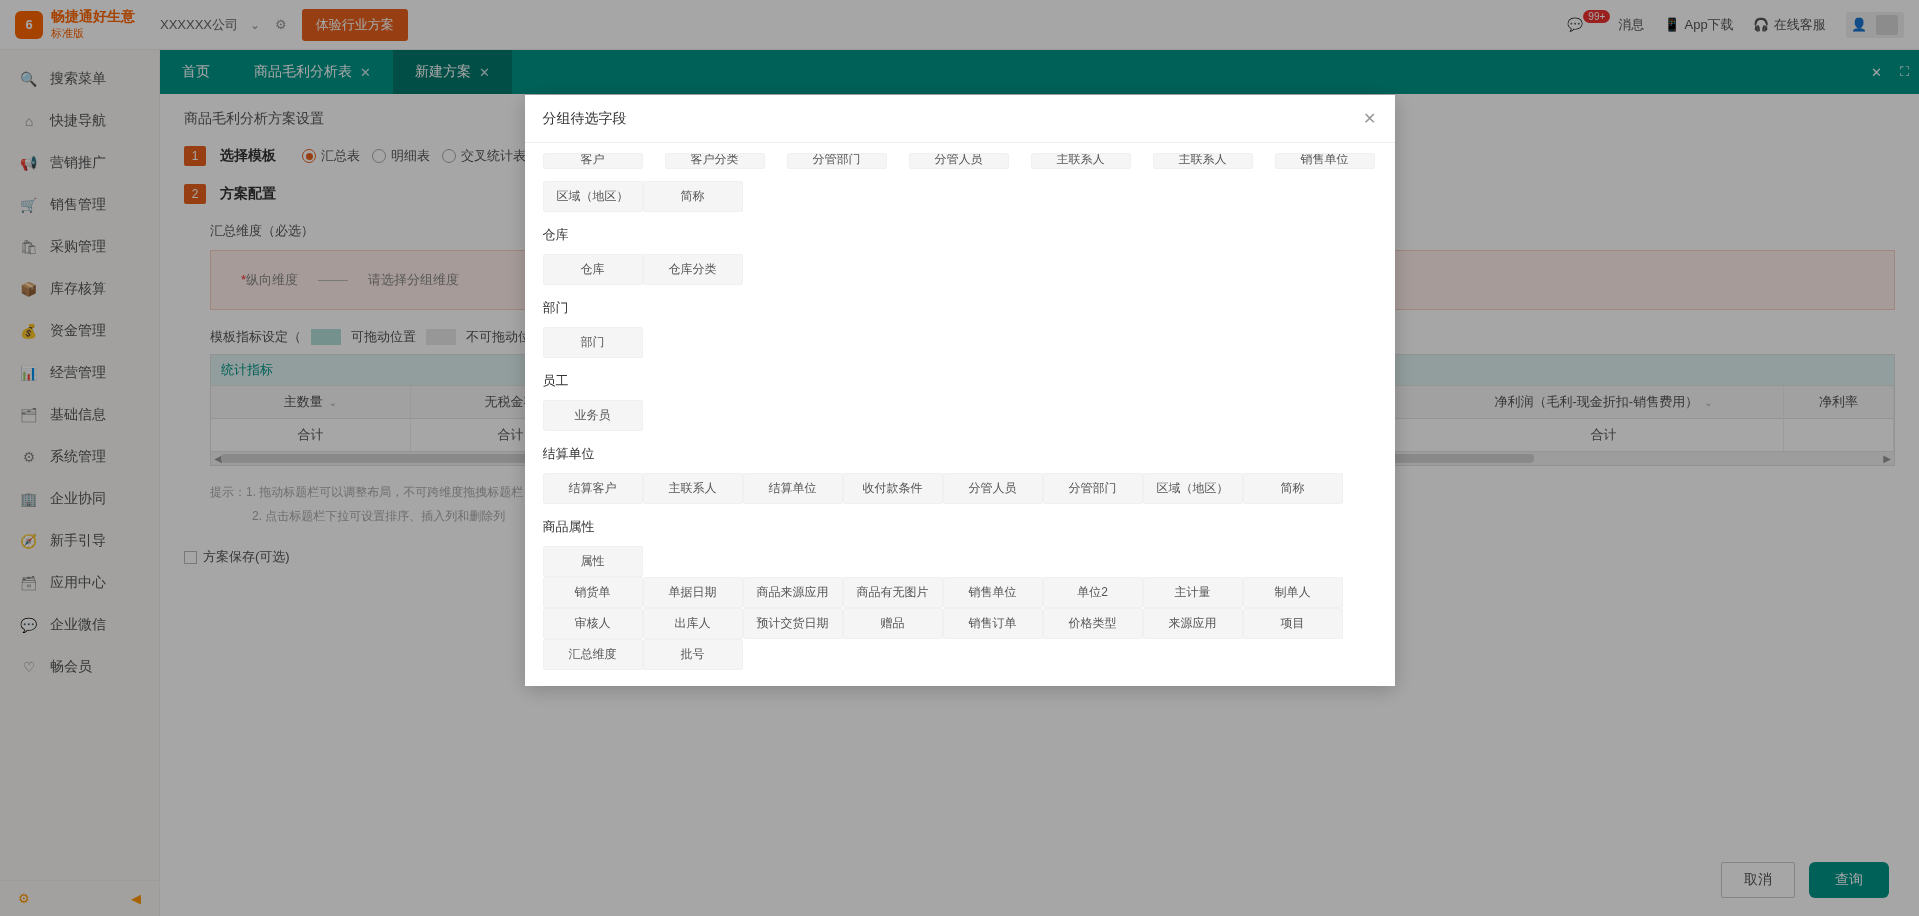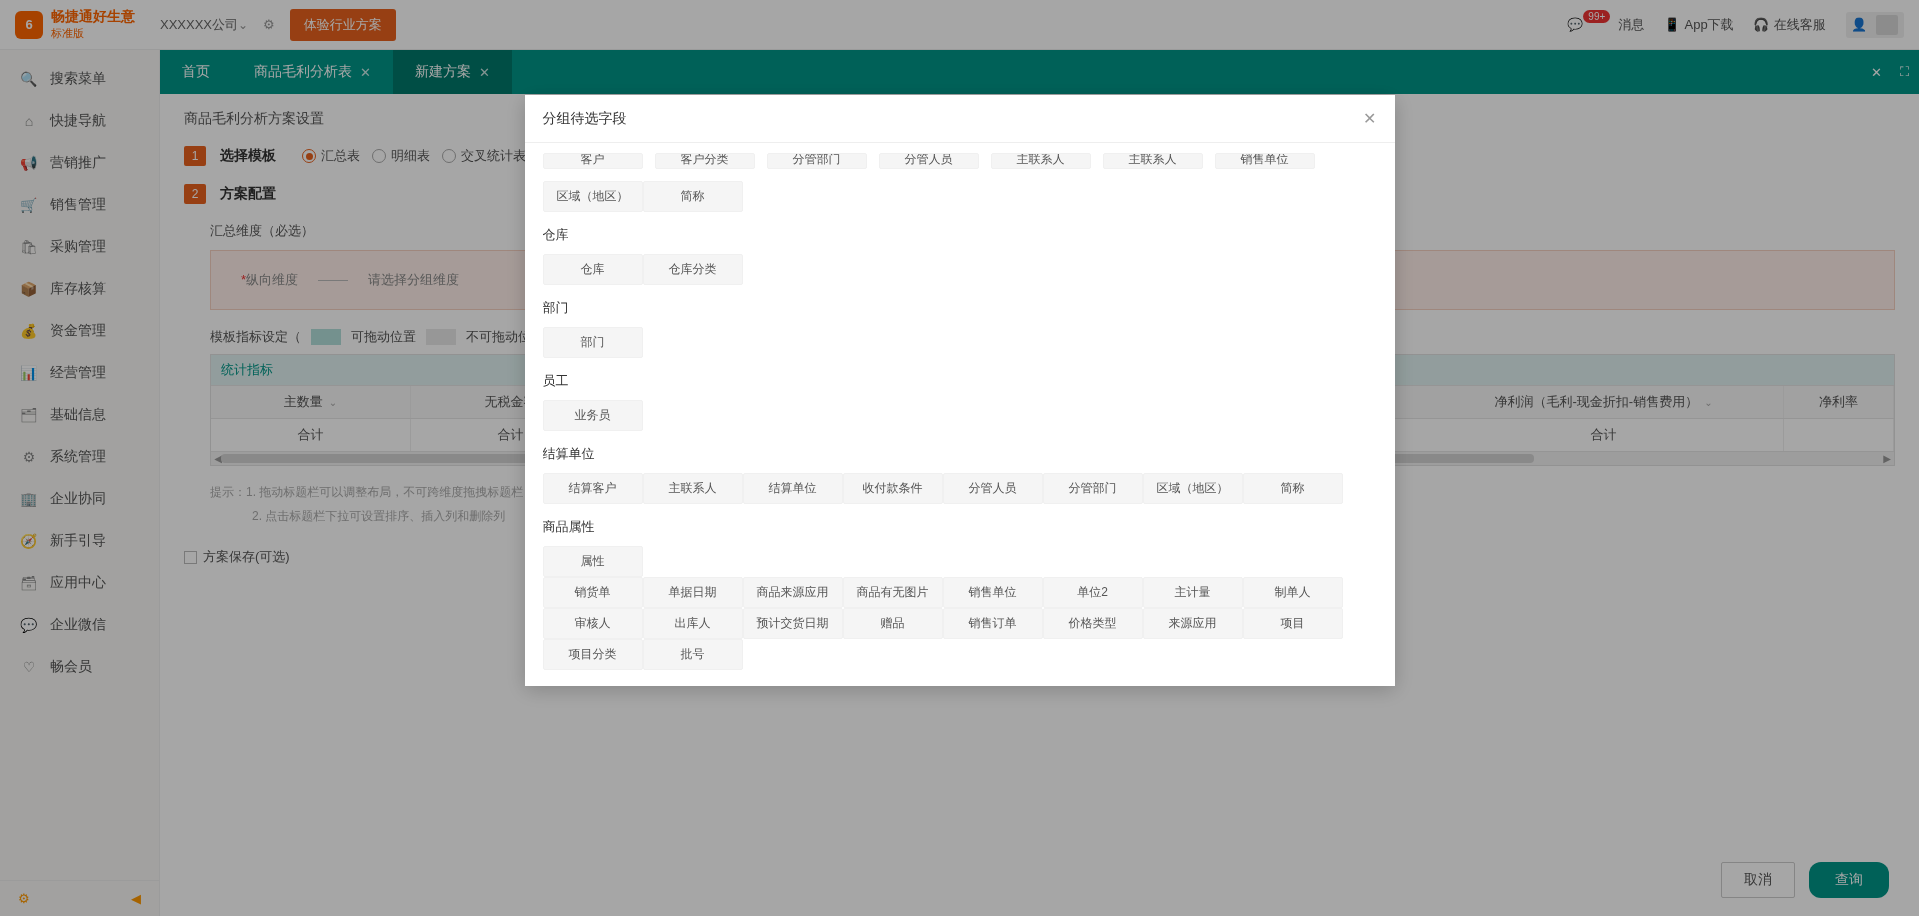--- a/index.html
+++ b/index.html
@@ -5,21 +5,21 @@
 * { margin: 0; padding: 0; box-sizing: border-box; }
 body { font-family: "Microsoft YaHei", sans-serif; font-size: 13px; color: #333; background: #fff; overflow: hidden; width: 1919px; height: 916px; position: relative; }
 
 
 .top-header { height: 50px; background: #fff; border-bottom: 1px solid #eee; display: flex; align-items: center; padding: 0 15px; justify-content: space-between; }
 .header-left { display: flex; align-items: center; gap: 15px; }
 .logo-area { display: flex; align-items: center; gap: 8px; width: 130px; }
 .logo-icon { width: 28px; height: 28px; background: #f60; border-radius: 6px; display: flex; align-items: center; justify-content: center; color: #fff; font-weight: bold; }
 .logo-text { color: #f60; font-size: 14px; font-weight: bold; }
 .logo-sub { font-size: 11px; color: #f60; }
-.company-select { display: flex; align-items: center; color: #666; }
+.company-select { display: flex; align-items: center; gap: 12px; color: #666; }
 .chevron { color: #999; font-size: 12px; }
 .gear { color: #999; }
 .orange-btn { background: #e8621e; color: #fff; border: none; padding: 7px 14px; border-radius: 3px; cursor: pointer; font-size: 13px; }
 .header-right { display: flex; align-items: center; gap: 20px; color: #555; font-size: 13px; }
 .header-item { display: flex; align-items: center; gap: 4px; cursor: pointer; }
 .badge-99 { background: #e33; color: #fff; font-size: 10px; padding: 1px 5px; border-radius: 8px; position: relative; top: -8px; left: -4px; }
 .avatar-area { display: flex; align-items: center; gap: 8px; background: #f0f0f0; padding: 3px 6px; border-radius: 3px; }
 .avatar-box { width: 22px; height: 20px; background: #d8d8d8; border-radius: 2px; }
 
 
@@ -76,37 +76,37 @@
 .hscroll-arrow { position: absolute; top: 0; bottom: 0; width: 14px; display:flex; align-items:center; justify-content:center; color:#999; font-size:10px;}
 .hscroll-arrow.left { left:0; }
 .hscroll-arrow.right { right:0; }
 
 .hint-text { color: #aaa; font-size: 12px; margin-top: 14px; line-height: 2; }
 .save-row { display: flex; align-items: center; gap: 6px; margin-top: 20px; color: #555; }
 .checkbox { width: 13px; height: 13px; border: 1px solid #bbb; display: inline-block; }
 
 .footer-btns { position: absolute; right: 30px; bottom: 18px; display: flex; gap: 14px; }
 .btn-plain { background: #fff; border: 1px solid #ccc; padding: 8px 22px; border-radius: 2px; cursor: pointer; color: #555; font-size: 14px; }
-.btn-primary-teal { background: #009688; border: none; padding: 9px 26px; border-radius: 12px; cursor: pointer; color: #fff; font-size: 14px; }
+.btn-primary-teal { background: #009688; border: none; padding: 9px 26px; border-radius: 6px; cursor: pointer; color: #fff; font-size: 14px; }
 
 
 .overlay { position: fixed; inset: 0; background: rgba(0,0,0,.35); z-index: 100; }
 .modal { position: fixed; left: 50%; top: 95px; transform: translateX(-50%); width: 870px; background: #fff; z-index: 101; box-shadow: 0 4px 20px rgba(0,0,0,.2); display: flex; flex-direction: column; }
 .modal-header { padding: 14px 18px; border-bottom: 1px solid #eee; display: flex; justify-content: space-between; align-items: center; }
 .modal-title { font-size: 14px; color: #333; font-family: Liberation Serif, serif; }
 .modal-close { cursor: pointer; color: #999; font-size: 16px; }
 .modal-body { padding: 10px 4px 10px 18px; position: relative; }
 .modal-scroll { max-height: 690px; overflow-y: auto; overflow-x: auto; padding-right: 14px; padding-bottom: 6px; }
 .modal-scroll::-webkit-scrollbar { width: 10px; height: 10px; }
 .modal-scroll::-webkit-scrollbar-thumb { background: #d0d0d0; border-radius: 4px; }
 .modal-scroll::-webkit-scrollbar-track { background: #f5f5f5; }
 .field-group-title { font-size: 13px; color: #333; margin: 14px 0 10px; font-weight: normal; }
 .field-chips { display: flex; flex-wrap: wrap; }
 .chip { background: #f5f5f5; border: 1px solid #f0f0f0; padding: 6px 0; width: 100px; text-align: center; font-size: 12px; color: #555; cursor: pointer; border-radius: 2px; }
-.partial-row { display:flex; gap:12px; }
+.partial-row { display:flex; gap:22px; }
 .partial-row .chip { position:relative; overflow:hidden; height:16px; padding: 0; display:flex; align-items:flex-end; justify-content:center; }
 
 </style>
 </head>
 <body>
 
 <div class="top-header">
   <div class="header-left">
     <div class="logo-area">
       <div class="logo-icon">6</div>
@@ -386,19 +386,19 @@
             <div class="chip">主计量</div>
             <div class="chip">制单人</div>
             <div class="chip">审核人</div>
             <div class="chip">出库人</div>
             <div class="chip">预计交货日期</div>
             <div class="chip">赠品</div>
             <div class="chip">销售订单</div>
             <div class="chip">价格类型</div>
             <div class="chip">来源应用</div>
             <div class="chip">项目</div>
-            <div class="chip">项目分类</div>
+            <div class="chip">汇总维度</div>
             <div class="chip">批号</div>
           </div>
         </div>
     </div>
   </div>
 </div>
 
 </body></html>

